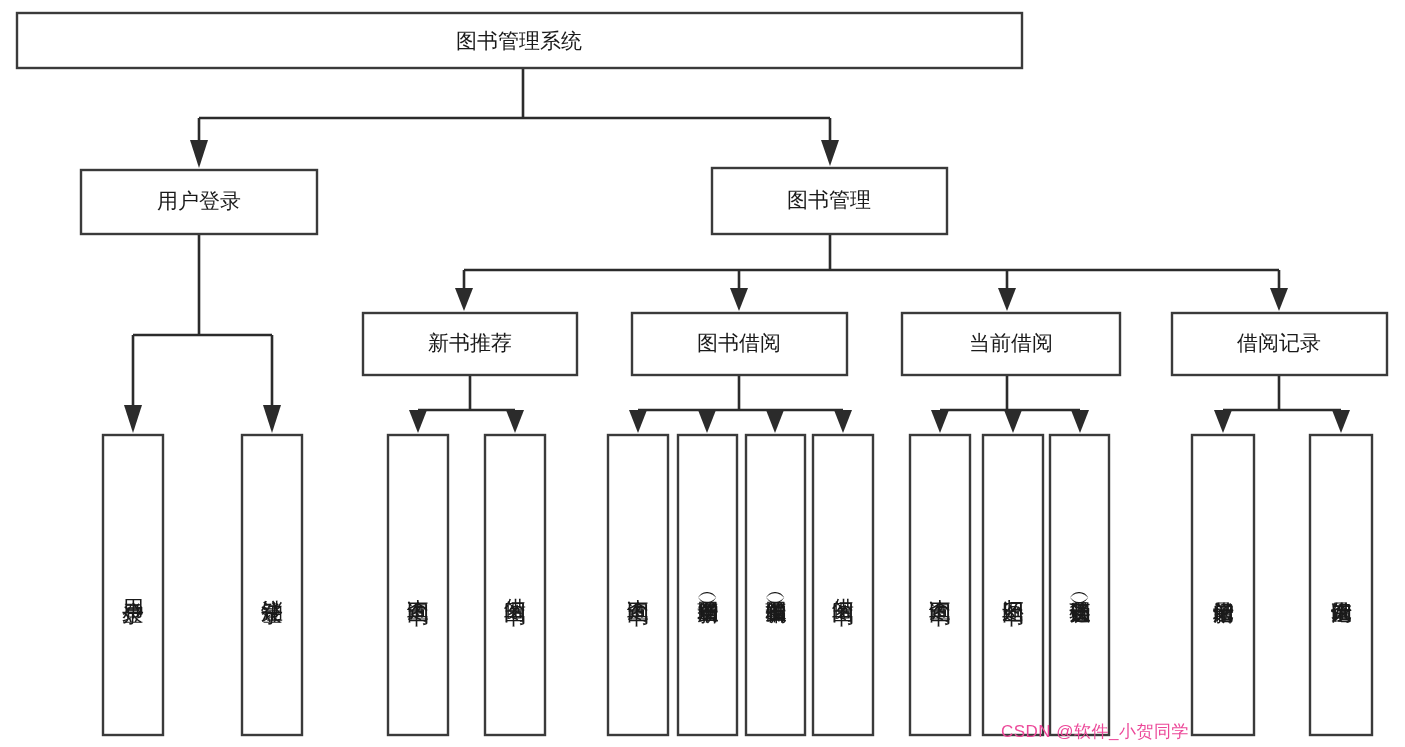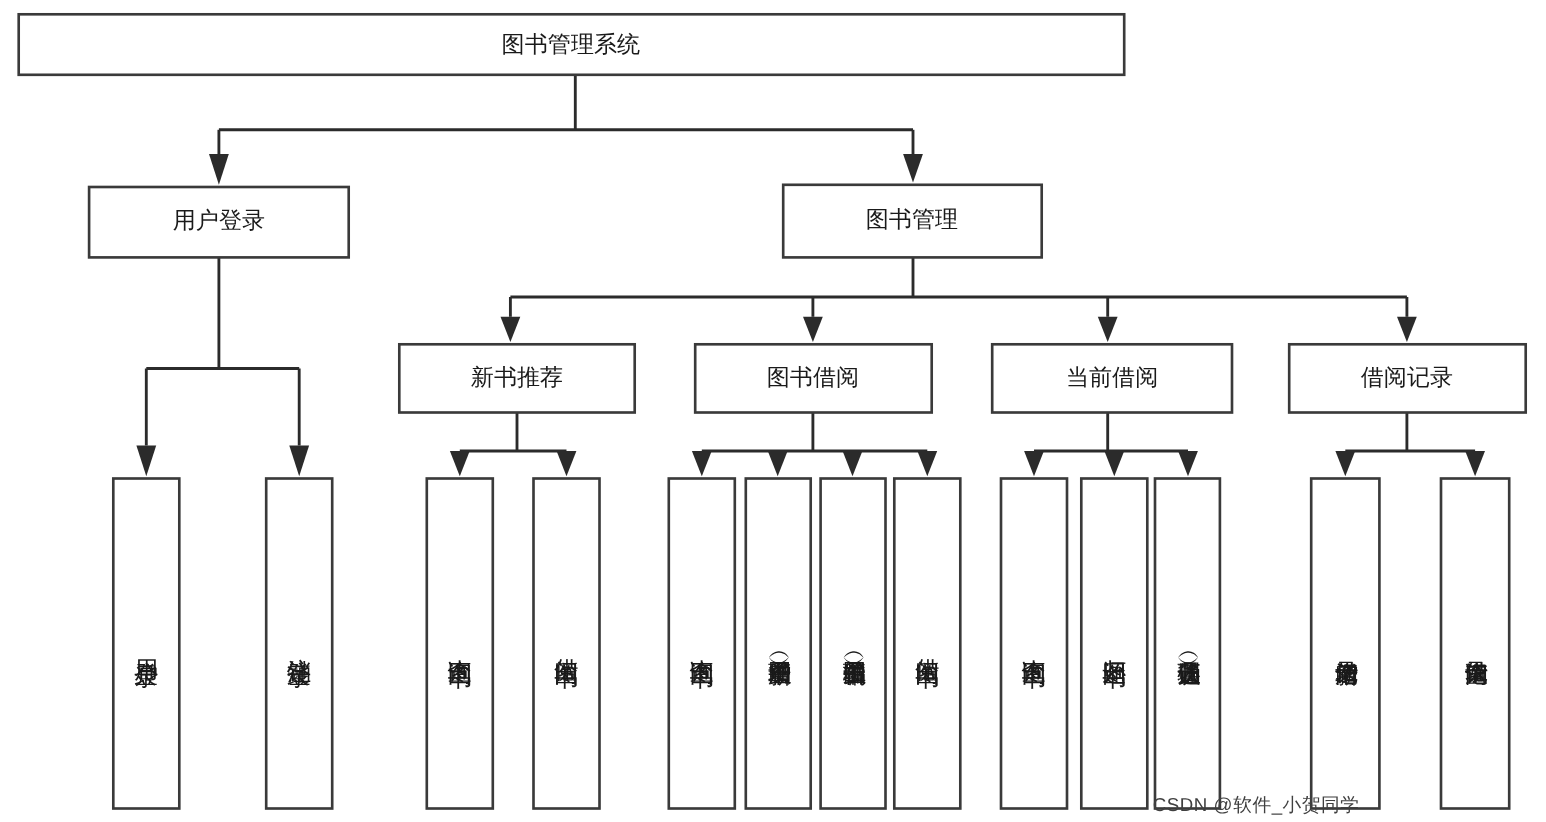--- a/index.html
+++ b/index.html
@@ -11,21 +11,20 @@
     width: 1405px;
     height: 747px;
     font-family: "Liberation Sans", "DejaVu Sans", sans-serif;
     overflow: hidden;
   }
   #diagram-root {
     position: relative;
     width: 1199px;
     height: 747px;
     background: #ffffff;
-    padding-left: 47px;
   }
   svg.diagram-canvas {
     position: absolute;
     top: 0;
     left: 0;
     width: 1405px;
     height: 747px;
     display: block;
   }
   .node-box {
@@ -76,21 +75,21 @@
   .leaf-label.compact {
     font-size: 21px;
     letter-spacing: 0px;
   }
   .watermark {
     position: absolute;
     right: 10px;
     bottom: 4px;
     font-family: "Liberation Sans", "DejaVu Sans", sans-serif;
     font-size: 17px;
-    color: #404040;
+    color: #ec4899;
     white-space: nowrap;
     letter-spacing: 0.5px;
   }
 </style>
 </head>
 <body>
 
 <div id="diagram-root">
 
   <svg class="diagram-canvas" viewBox="0 0 1405 747" xmlns="http://www.w3.org/2000/svg">

